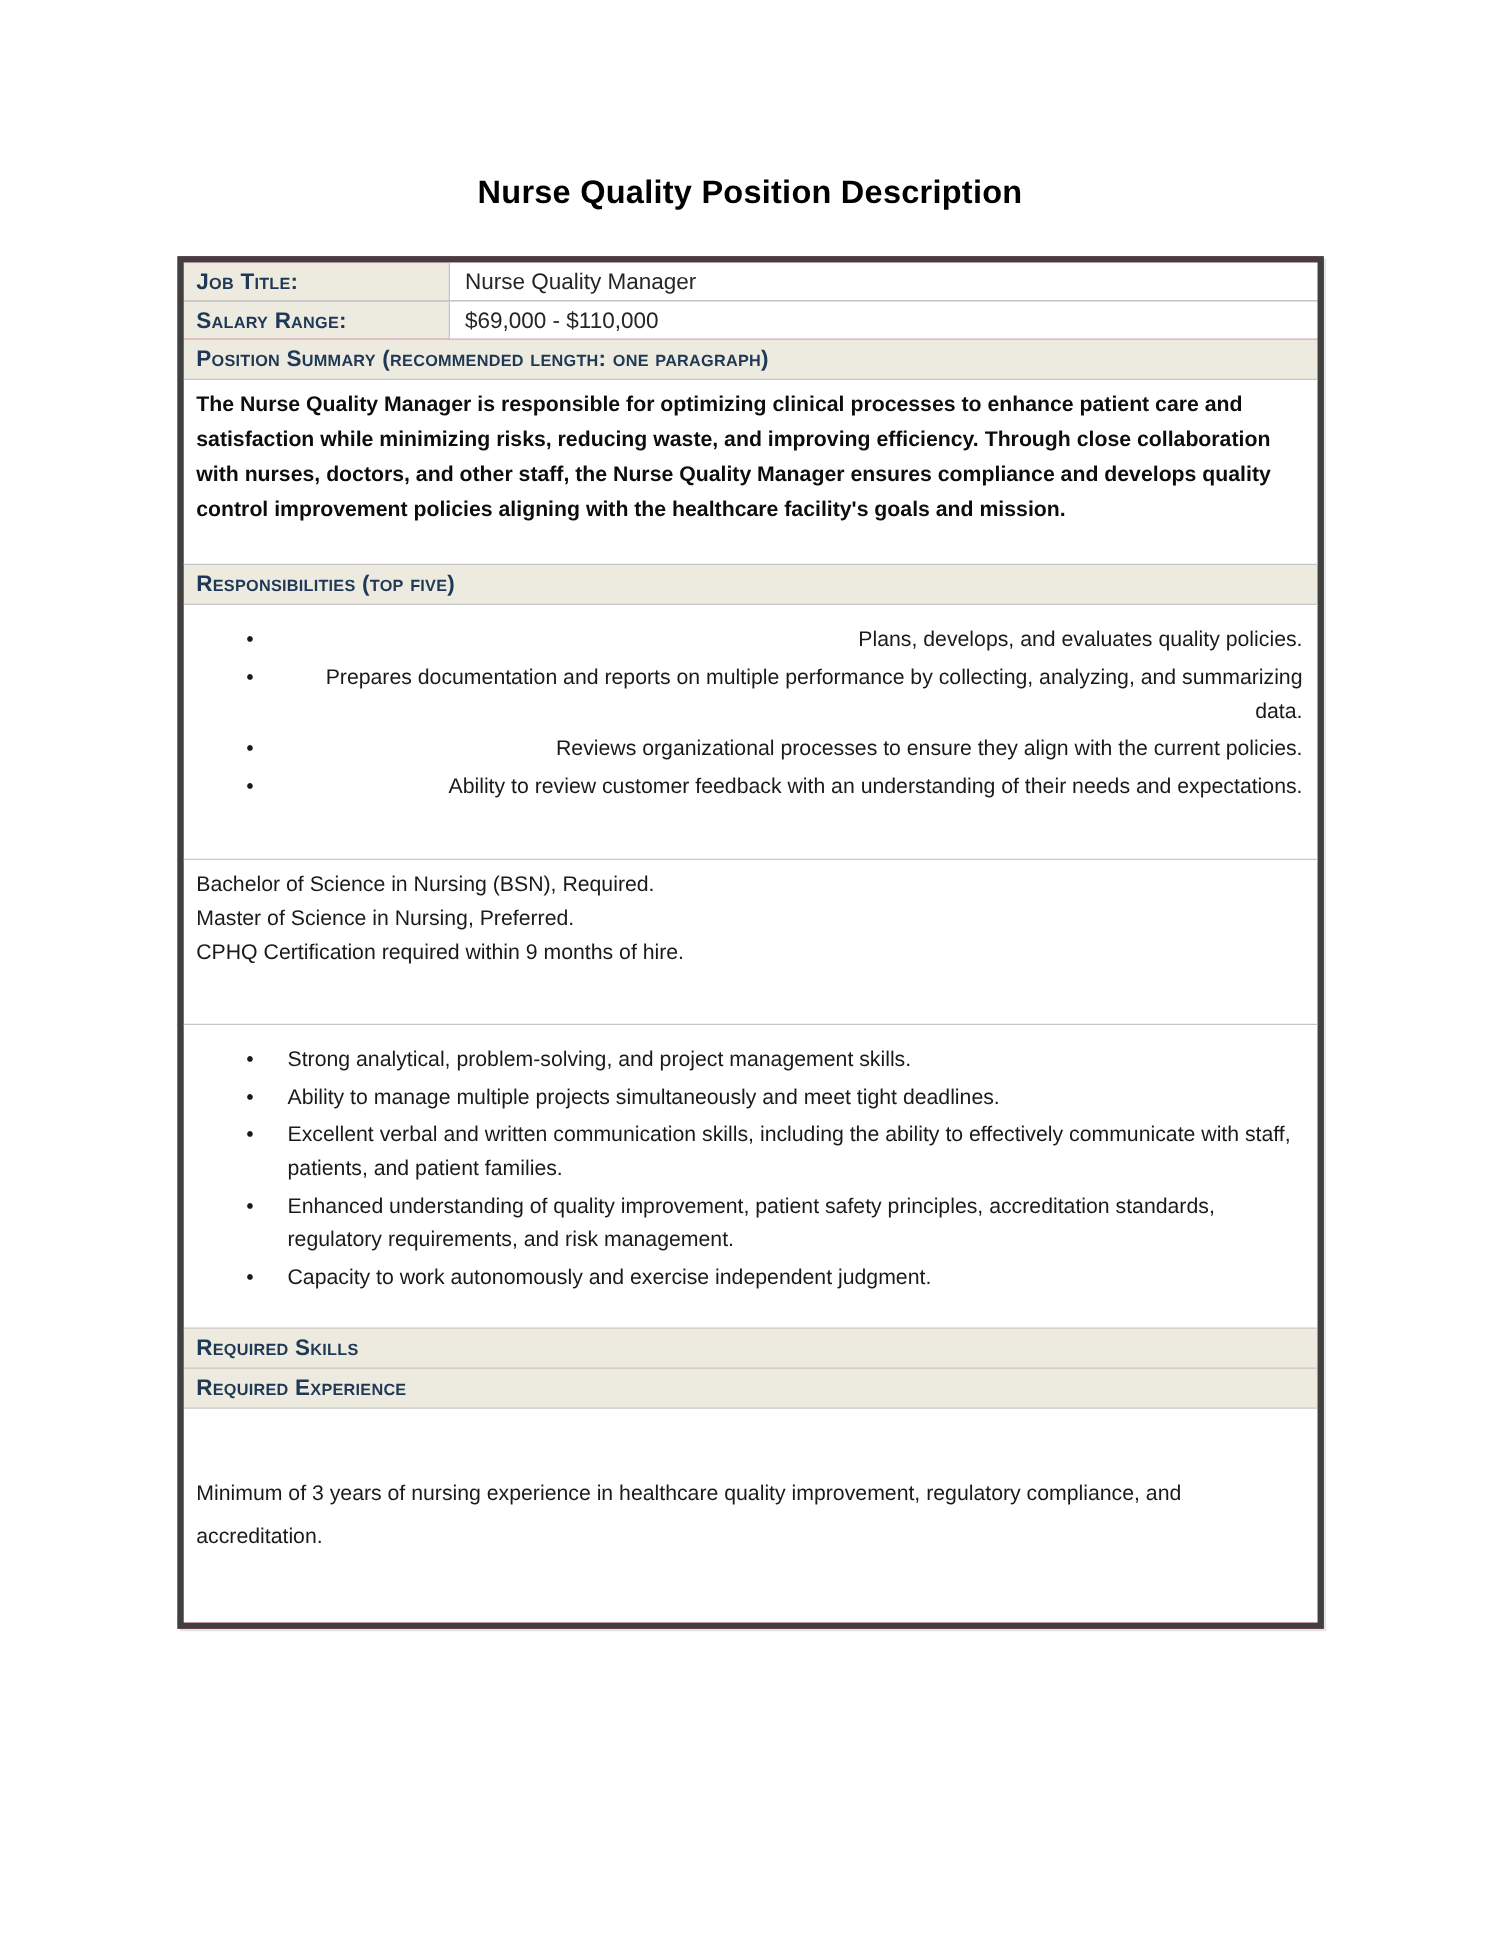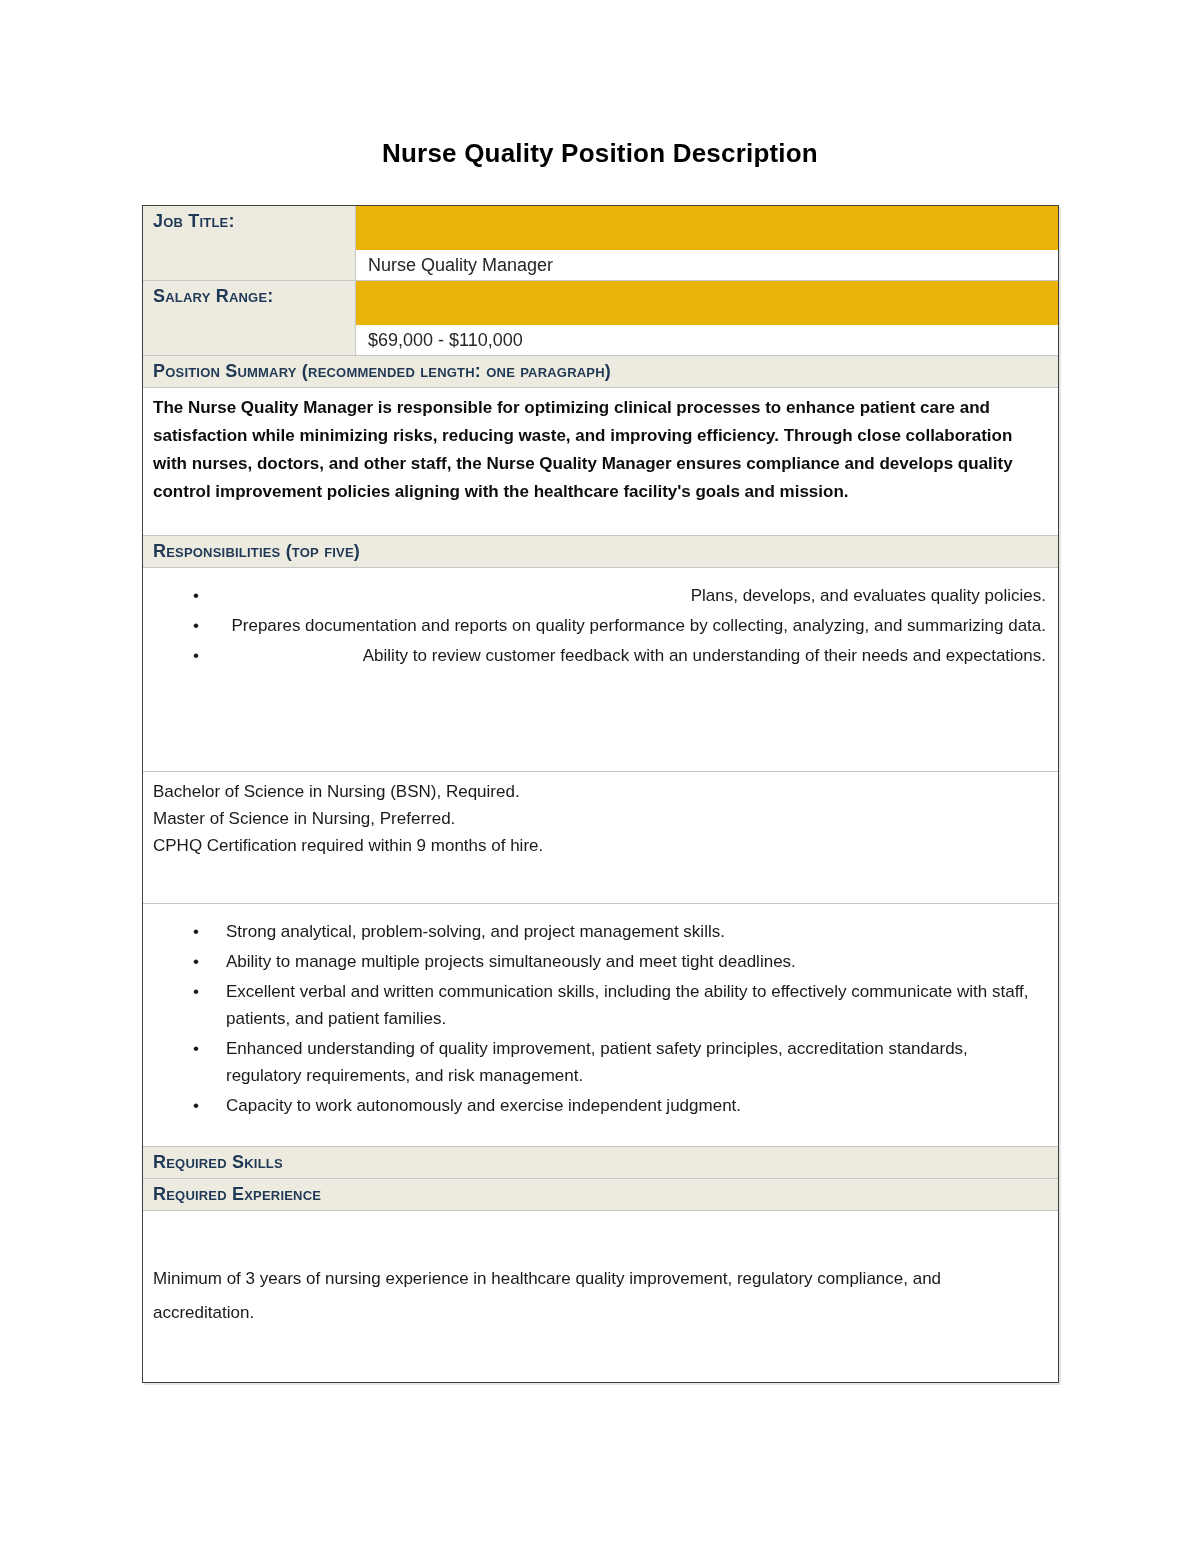--- a/index.html
+++ b/index.html
@@ -18,44 +18,43 @@
     text-align: center;
     font-size: 26px;
     font-weight: 700;
     color: #000000;
     letter-spacing: 0.2px;
     margin-bottom: 36px;
   }
   .doc-table {
     width: 917px;
     margin-left: 142px;
-    border: 1px solid #404040;
+    border: 5px solid #404040;
     box-shadow: 2px 2px 0 rgba(0,0,0,0.10);
-    background: #eab308;
+    background: #be185d;
   }
   .row { border-bottom: 1px solid #c6c6c6; }
   .row:last-child { border-bottom: none; }
   .kv-row {
     display: flex;
     align-items: stretch;
   }
   .kv-row .cell-label {
     width: 213px;
     flex: 0 0 213px;
     background: #edebe0;
     border-right: 1px solid #c6c6c6;
     padding: 5px 10px 4px 10px;
   }
   .kv-row .cell-value {
     flex: 1 1 auto;
     background: #ffffff;
     padding: 5px 12px 4px 12px;
     font-size: 18px;
     color: #262626;
-    margin-top: 44px;
   }
   .sc-label {
     font-variant: small-caps;
     font-variant-caps: small-caps;
     font-weight: 700;
     font-size: 18px;
     color: #1f3855;
     letter-spacing: 0.2px;
   }
   .header-row {
@@ -136,21 +135,22 @@
       <span class="sc-label">Position Summary (recommended length: one paragraph)</span>
     </div>
     <div class="row content-cell summary-cell">The Nurse Quality Manager is responsible for optimizing clinical processes to enhance patient care and satisfaction while minimizing risks, reducing waste, and improving efficiency. Through close collaboration with nurses, doctors, and other staff, the Nurse Quality Manager ensures compliance and develops quality control improvement policies aligning with the healthcare facility's goals and mission.</div>
 
     <div class="row header-row">
       <span class="sc-label">Responsibilities (top five)</span>
     </div>
     <div class="row content-cell resp-cell">
       <ul class="bullet-list">
         <li>Plans, develops, and evaluates quality policies.</li>
-        <li>Prepares documentation and reports on quality performance by collecting, analyzing, and summarizing data.</li>
+        <li>Prepares documentation and reports on multiple performance by collecting, analyzing, and summarizing data.</li>
+        <li>Reviews organizational processes to ensure they align with the current policies.</li>
         <li>Ability to review customer feedback with an understanding of their needs and expectations.</li>
       </ul>
     </div>
 
     <div class="row content-cell edu-cell plain-lines">
       <p>Bachelor of Science in Nursing (BSN), Required.</p>
       <p>Master of Science in Nursing, Preferred.</p>
       <p>CPHQ Certification required within 9 months of hire.</p>
     </div>
 

